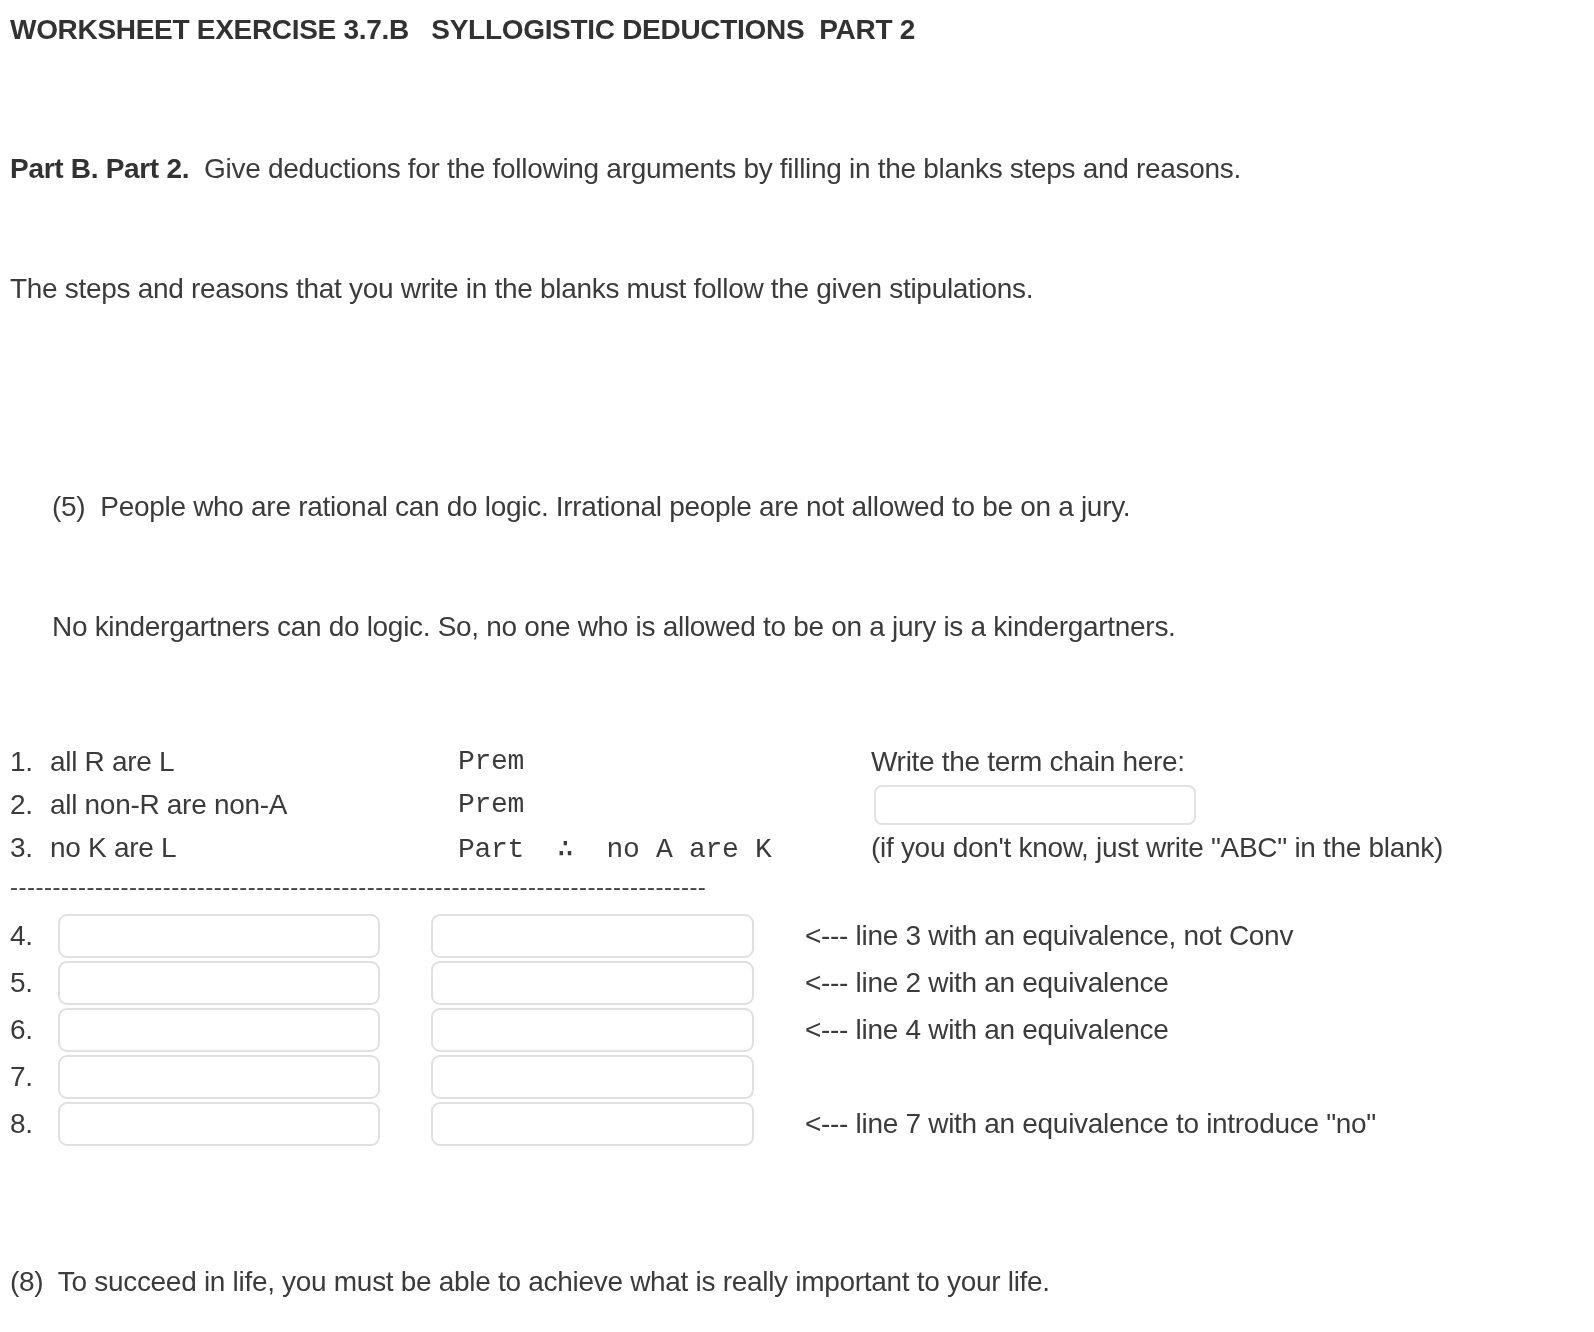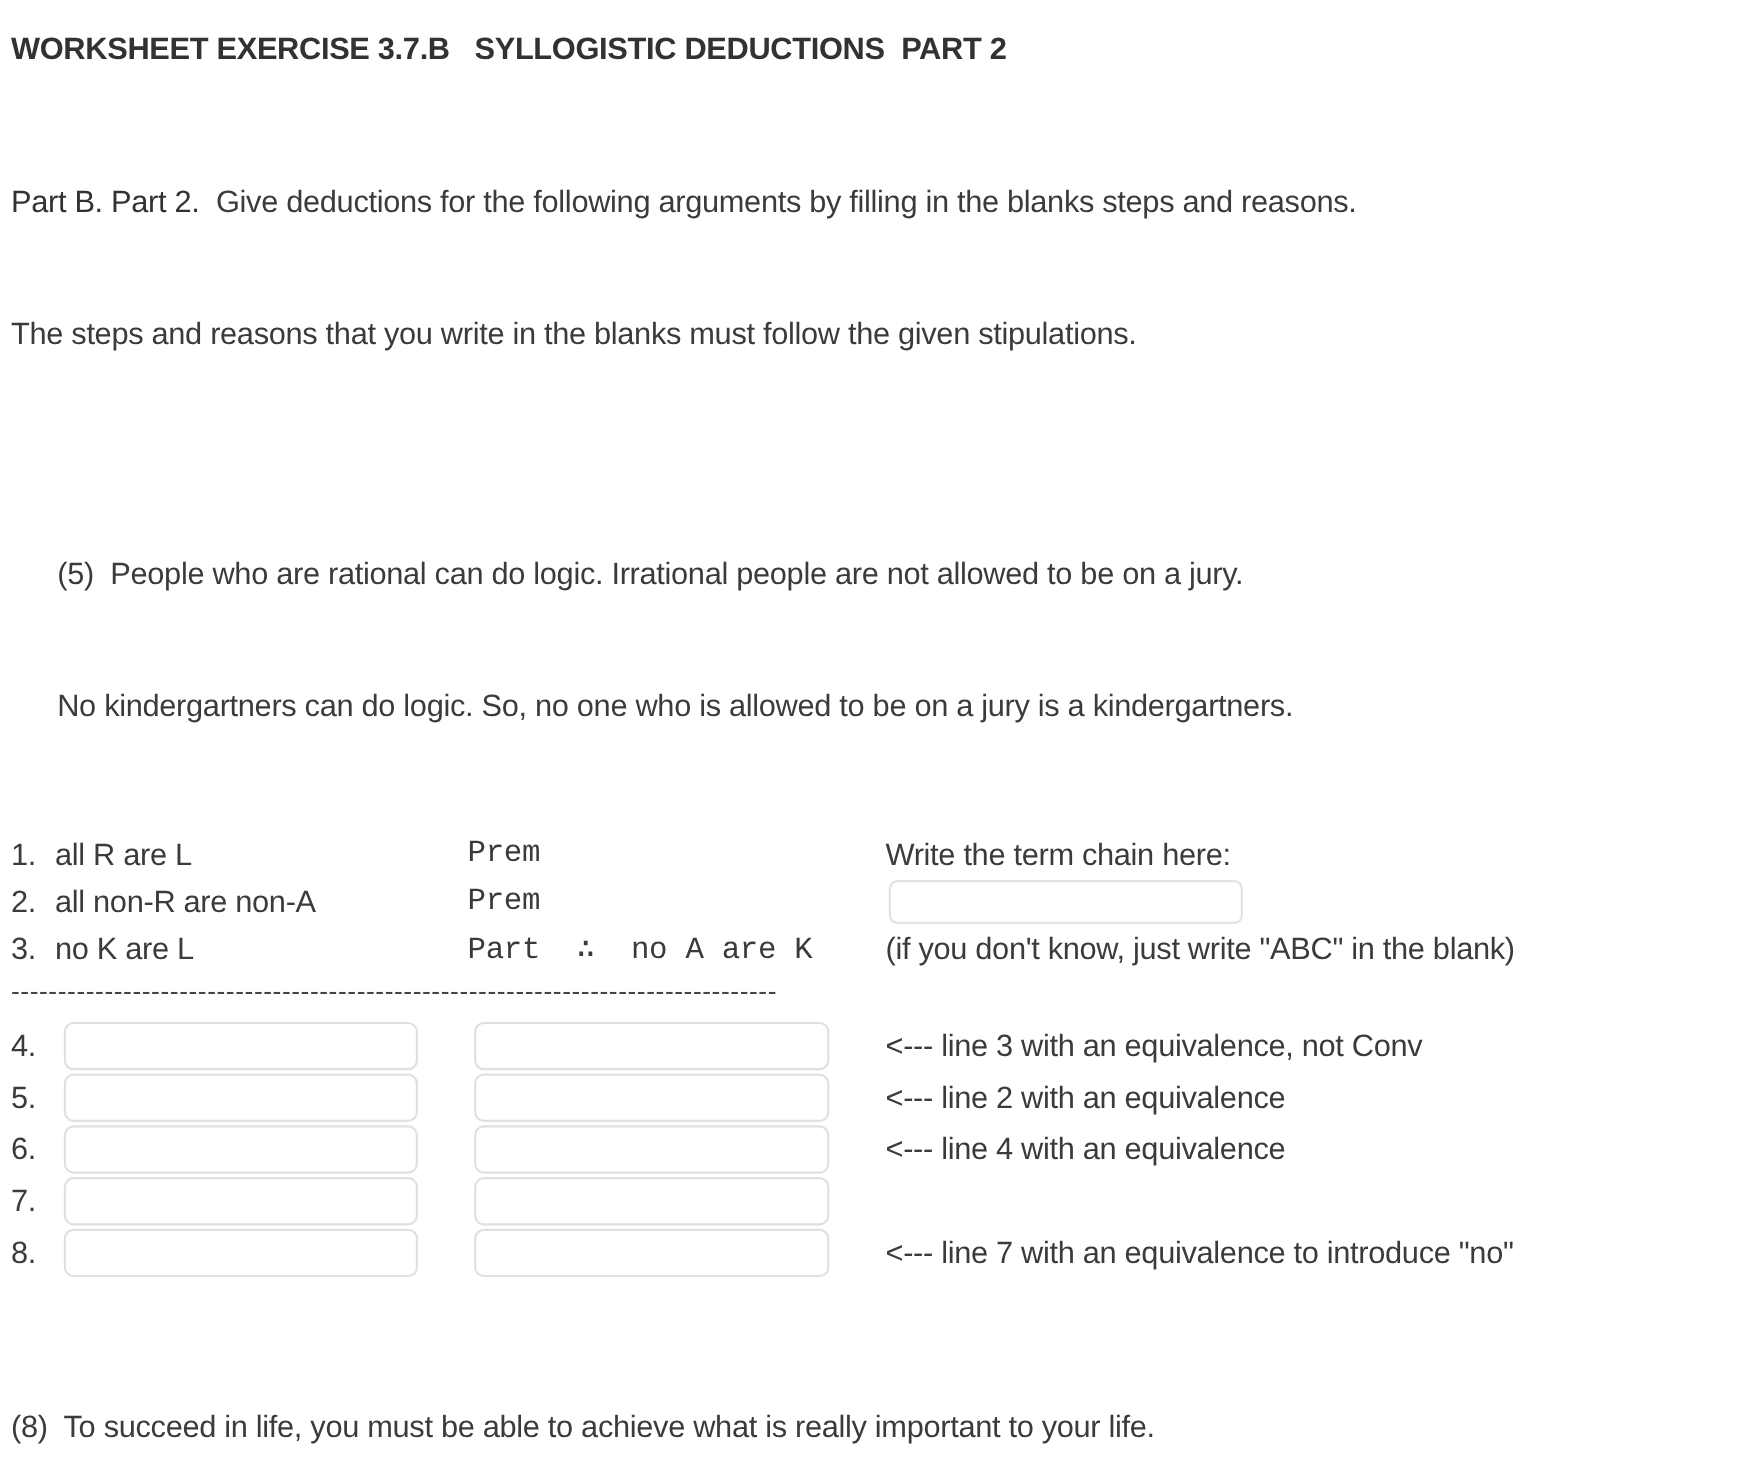--- a/index.html
+++ b/index.html
@@ -5,53 +5,54 @@
   * { box-sizing: border-box; }
   html, body { margin: 0; padding: 0; background: #ffffff; }
   body {
     font-family: "Liberation Sans", "DejaVu Sans", sans-serif;
     color: #3b3b3b;
   }
   .page {
     position: relative;
     width: 1594px;
     height: 1332px;
-    padding: 26px 10px 0 10px;
+    padding: 11px 10px 0 10px;
     overflow: hidden;
     background: #ffffff;
   }
   .title {
     font-size: 28px;
     font-weight: bold;
     line-height: 34px;
     margin: 2px 0 0 0;
     letter-spacing: -0.3px;
     white-space: pre-wrap;
     color: #323232;
   }
   .para {
     font-size: 28px;
     line-height: 40px;
     letter-spacing: -0.3px;
     white-space: pre-wrap;
   }
   .para .line { height: 40px; }
-  .b { font-weight: normal; color: #323232; }
+  .b { font-weight: bold; color: #323232; }
   .instructions { margin-top: 22px; }
   .intro-1 { margin-top: 18px; margin-left: 42px; }
   .intro-2 { margin-top: 35px; }
 
   .premises { margin-top: 13px; }
   .prow {
     display: grid;
     grid-template-columns: 415px 380px 1fr;
     height: 43px;
     align-items: center;
     font-size: 28px;
     letter-spacing: -0.3px;
+    gap: 33px;
   }
   .pnum { display: inline-block; width: 40px; }
   .reason { white-space: pre-wrap; font-family: Liberation Mono, monospace; }
 
   .divider {
     margin-top: 5px;
     font-size: 24px;
     line-height: 26px;
     letter-spacing: 0.5px;
     white-space: nowrap;

